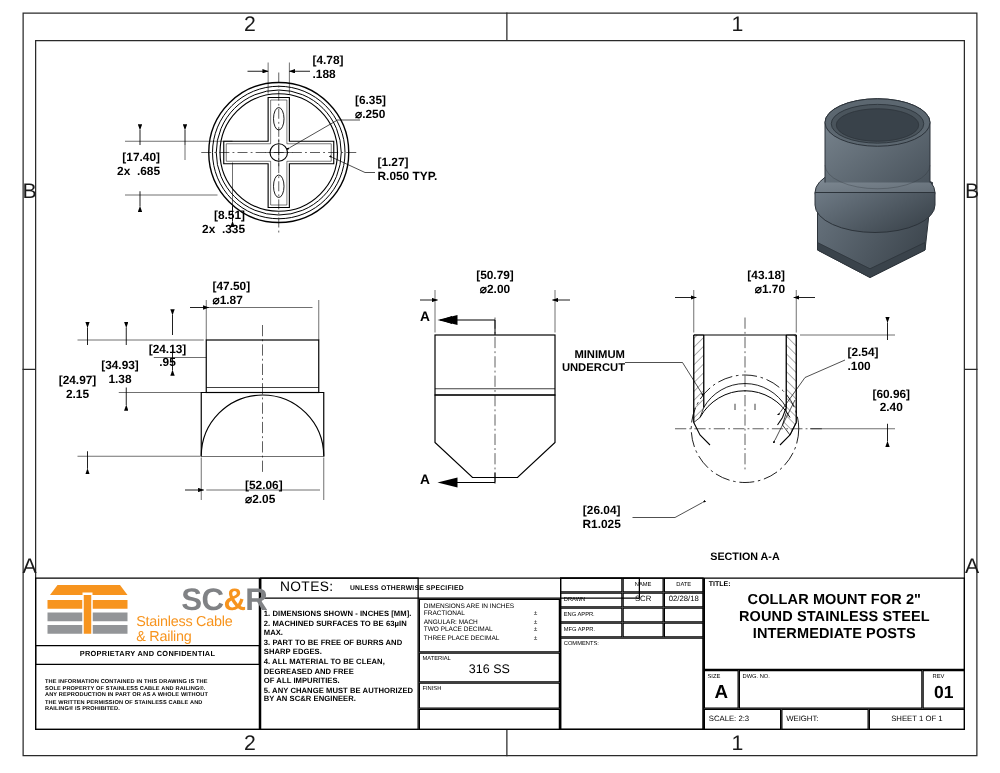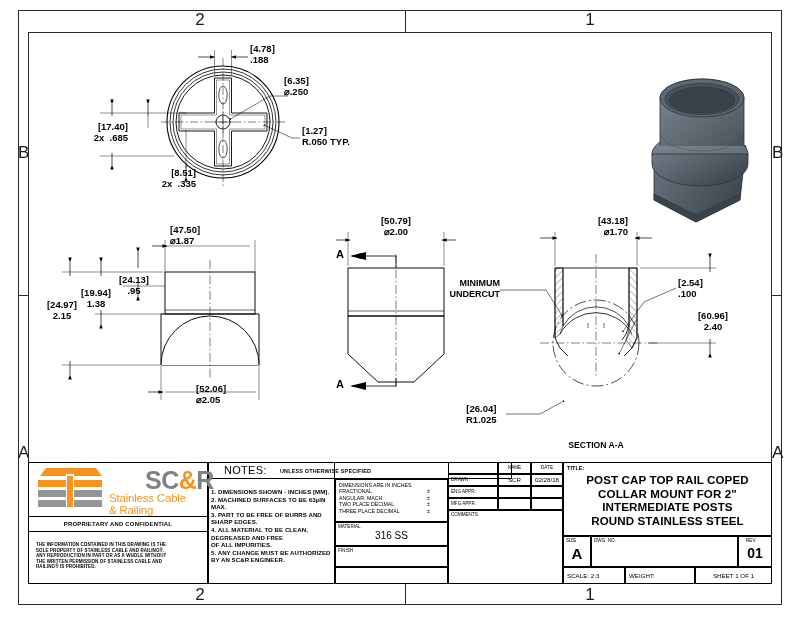--- a/index.html
+++ b/index.html
@@ -343,21 +343,21 @@
 
   <div class="dim" style="left:170px;top:225px;">
     <span class="mm">[47.50]</span>
     <span class="in">⌀1.87</span>
   </div>
   <div class="dim ctr" style="left:40px;top:300px;width:44px;">
     <span class="mm">[24.97]</span>
     <span class="in">2.15</span>
   </div>
   <div class="dim ctr" style="left:74px;top:288px;width:44px;">
-    <span class="mm">[19.94]</span>
+    <span class="mm">[34.93]</span>
     <span class="in">1.38</span>
   </div>
   <div class="dim ctr" style="left:112px;top:275px;width:44px;">
     <span class="mm">[24.13]</span>
     <span class="in">.95</span>
   </div>
   <div class="dim" style="left:196px;top:384px;">
     <span class="mm">[52.06]</span>
     <span class="in">⌀2.05</span>
   </div>
@@ -461,24 +461,23 @@
     <div class="tb-cell" style="left:470px;top:36px;width:33px;height:12px;"></div>
     <div class="tb-cell" style="left:503px;top:36px;width:32px;height:12px;"></div>
     <div class="tb-txt t-tiny" style="left:423px;top:39px;">MFG APPR.</div>
 
     <div class="tb-cell" style="left:420px;top:48px;width:115px;height:74px;"></div>
     <div class="tb-txt t-tiny" style="left:423px;top:50px;">COMMENTS:</div>
 
     <div class="tb-cell" style="left:535px;top:0;width:209px;height:74px;"></div>
     <div class="tb-txt title-lbl" style="left:539px;top:3px;">TITLE:</div>
     <div class="tb-txt title-main" style="left:535px;top:11px;width:209px;">
-      <div>POST CAP TOP RAIL COPED</div>
       <div>COLLAR MOUNT FOR 2"</div>
+      <div>ROUND STAINLESS STEEL</div>
       <div>INTERMEDIATE POSTS</div>
-      <div>ROUND STAINLESS STEEL</div>
     </div>
 
     <div class="tb-cell" style="left:535px;top:74px;width:28px;height:31px;"></div>
     <div class="tb-txt t-tiny" style="left:538px;top:76px;">SIZE</div>
     <div class="tb-txt sizeltr" style="left:535px;top:83px;width:28px;">A</div>
 
     <div class="tb-cell" style="left:563px;top:74px;width:147px;height:31px;"></div>
     <div class="tb-txt t-tiny" style="left:566px;top:76px;">DWG. NO.</div>
 
     <div class="tb-cell" style="left:710px;top:74px;width:34px;height:31px;"></div>

